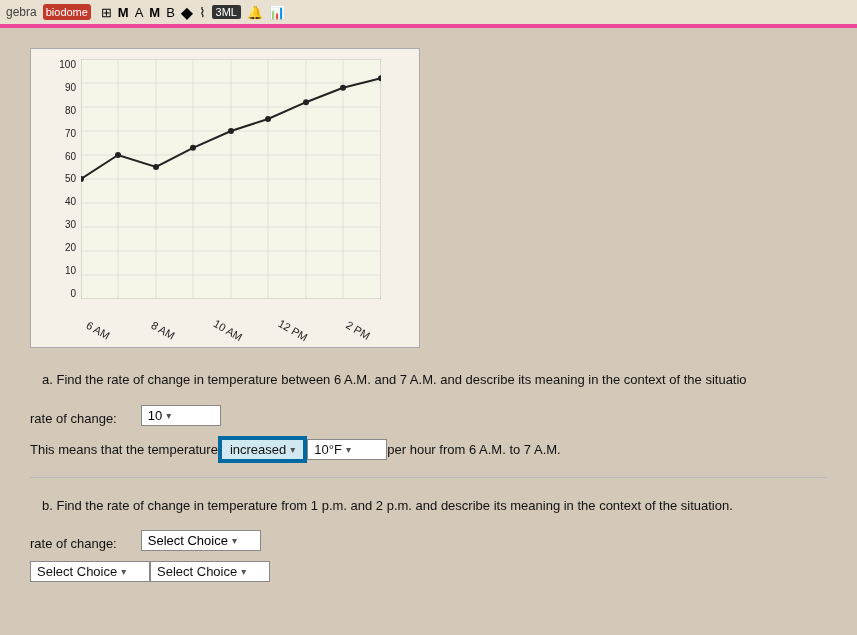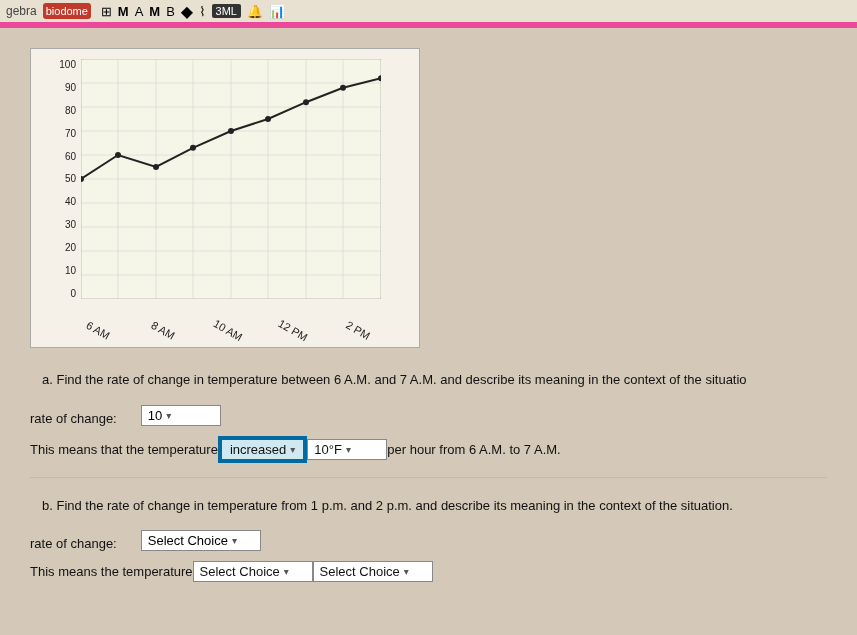--- a/index.html
+++ b/index.html
@@ -9,21 +9,21 @@
       width: 857px;
       min-height: 635px;
       overflow: hidden;
     }
     .top-bar {
       display: flex;
       align-items: center;
       background: #e8e0d0;
       height: 28px;
       padding: 0 6px;
-      border-bottom: 6px solid #ec4899;
+      border-bottom: 4px solid #ec4899;
       font-size: 12px;
       gap: 6px;
     }
     .top-bar-btn {
       background: #c0392b;
       color: white;
       border: none;
       border-radius: 3px;
       padding: 2px 3px;
       font-size: 11px;
@@ -257,21 +257,20 @@
 
   <div class="answer-row">
     <label>rate of change:</label>
     <div class="select-box select-box-wide">
       <span>Select Choice</span>
       <span class="chevron">▾</span>
     </div>
   </div>
 
   <div class="sentence-row">
-    <span>This means the temperature</span>
     <div class="select-box select-box-wide">
       <span>Select Choice</span>
       <span class="chevron">▾</span>
     </div>
     <div class="select-box select-box-wide">
       <span>Select Choice</span>
       <span class="chevron">▾</span>
     </div>
   </div>
 

